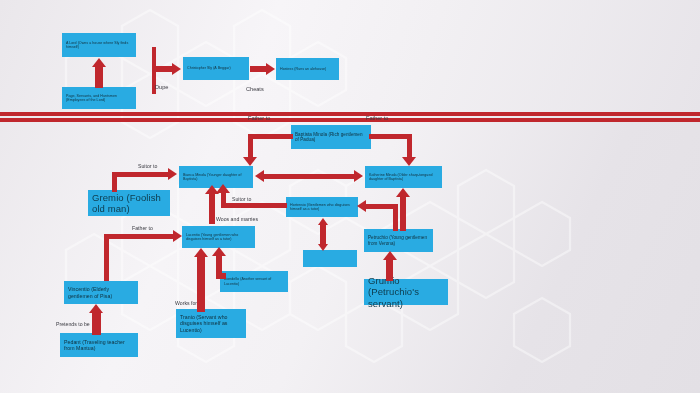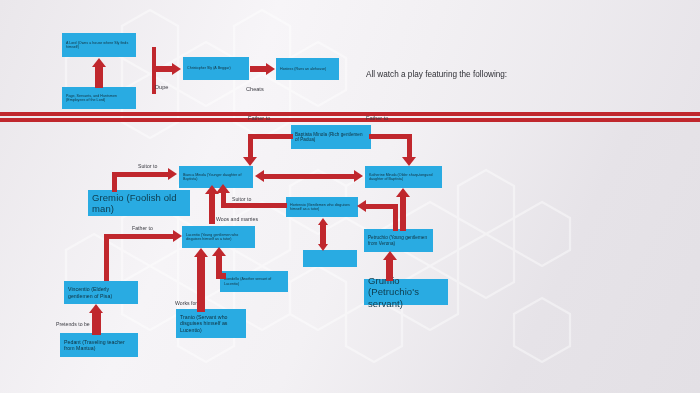--- a/index.html
+++ b/index.html
@@ -122,21 +122,20 @@
   </div>
 
   <div class="conn" style="left:250px;top:66px;width:18px;height:6px;"></div>
   <div class="arrow arw-right" style="left:266px;top:63px;"></div>
   <span class="lbl" style="left:246px;top:86px;">Cheats</span>
 
   <div class="node tiny" style="left:276px;top:58px;width:63px;height:22px;">
     <span>Hostess (Runs an alehouse)</span>
   </div>
 
-  <span class="headline" style="left:366px;top:70px;">All watch a play featuring the following:</span>
 
   <div class="rule r1"></div>
   <div class="rule r2"></div>
 
   <div class="node small" style="left:291px;top:125px;width:80px;height:24px;">
     <span>Baptista Minola (Rich gentlemen of Padua)</span>
   </div>
 
   <div class="conn" style="left:248px;top:134px;width:45px;height:5px;"></div>
   <div class="conn" style="left:248px;top:134px;width:5px;height:24px;"></div>
@@ -153,21 +152,21 @@
   </div>
 
   <div class="node tiny" style="left:365px;top:166px;width:77px;height:22px;">
     <span>Katherine Minola (Older sharp-tongued daughter of Baptista)</span>
   </div>
 
   <div class="conn" style="left:264px;top:174px;width:90px;height:5px;"></div>
   <div class="arrow arw-left" style="left:255px;top:170px;"></div>
   <div class="arrow arw-right" style="left:354px;top:170px;"></div>
 
-  <div class="node big" style="left:88px;top:190px;width:102px;height:26px;">
+  <div class="node big" style="left:88px;top:190px;width:82px;height:26px;">
     <span>Gremio (Foolish old man)</span>
   </div>
 
   <div class="conn" style="left:112px;top:172px;width:5px;height:20px;"></div>
   <div class="conn" style="left:112px;top:172px;width:57px;height:5px;"></div>
   <div class="arrow arw-right" style="left:168px;top:168px;"></div>
   <span class="lbl sm" style="left:138px;top:163px;">Suitor to</span>
 
   <div class="node tiny" style="left:286px;top:197px;width:72px;height:20px;">
     <span>Hortensio (Gentlemen who disguises himself as a tutor)</span>

